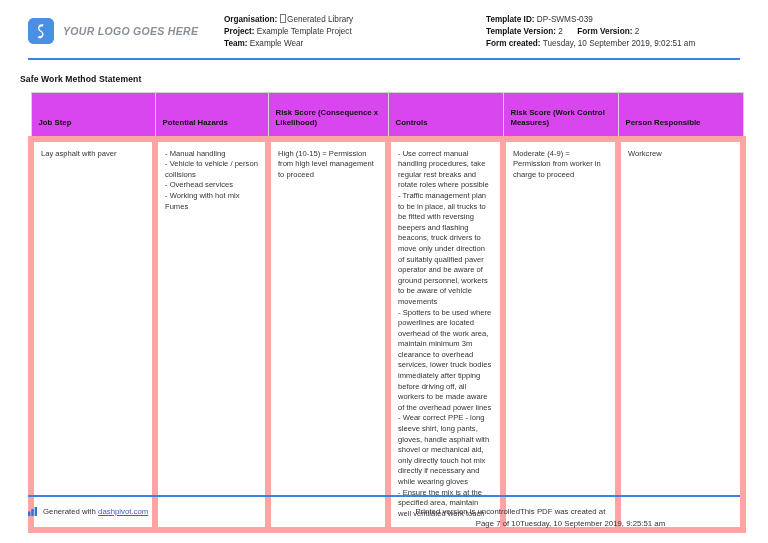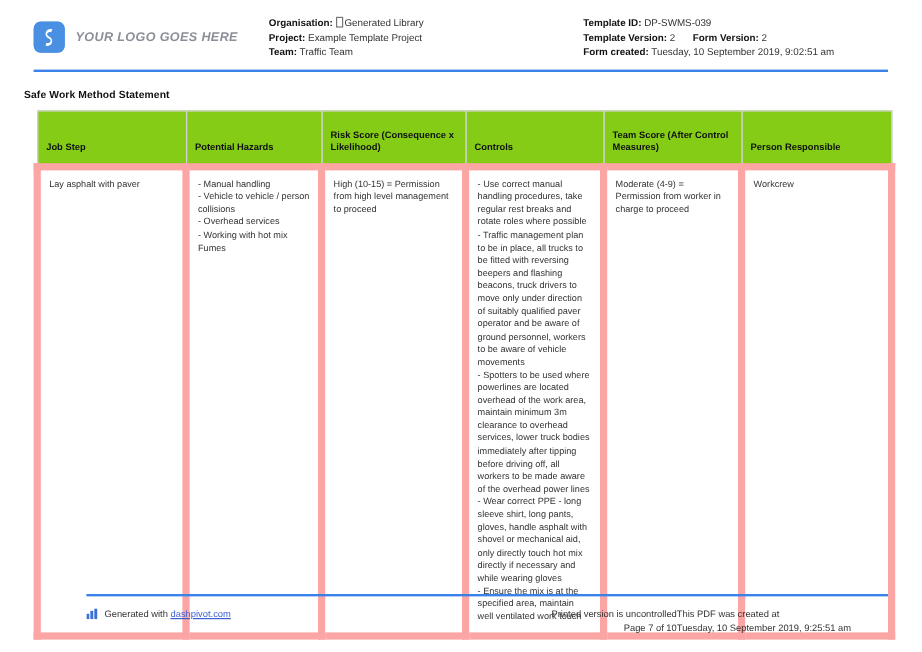--- a/index.html
+++ b/index.html
@@ -93,21 +93,21 @@
 
   
   .swms-table {
     margin: 0 28px;
     width: 712px;
     border-collapse: collapse;
     table-layout: fixed;
     font-size: 7.6px;
   }
   .swms-table th {
-    background: #84cc16;
+    background: #d946ef;
     border: 1px solid #d4d4d4;
     text-align: left;
     vertical-align: bottom;
     font-weight: bold;
     font-size: 7.8px;
     line-height: 10.5px;
     color: #111;
     padding: 6px 7px 7px 7px;
     height: 30px;
   }
@@ -127,21 +127,20 @@
   .col5 { width: 115px; }
   .col6 { width: 125px; }
 
   
   .footer-wrap {
     position: absolute;
     left: 0;
     right: 0;
     bottom: 0;
     padding-bottom: 14px;
-    margin-left: 44px;
   }
   .rule-blue-footer {
     height: 2px;
     background: #3b82e8;
     margin: 0 28px 9px 28px;
   }
   .footer-cols {
     display: flex;
     padding: 0 28px;
     font-size: 7.8px;
@@ -182,21 +181,21 @@
       <div class="meta-line">
         <span class="meta-label">Organisation:</span>
         <span class="tofu"></span><span class="meta-value">Generated Library</span>
       </div>
       <div class="meta-line">
         <span class="meta-label">Project:</span>
         <span class="meta-value">Example Template Project</span>
       </div>
       <div class="meta-line">
         <span class="meta-label">Team:</span>
-        <span class="meta-value">Traffic Team</span>
+        <span class="meta-value">Example Wear</span>
       </div>
     </div>
 
     <div class="meta-col right">
       <div class="meta-line">
         <span class="meta-label">Template ID:</span>
         <span class="meta-value">DP-SWMS-039</span>
       </div>
       <div class="meta-line">
         <span class="meta-label">Template Version:</span>
@@ -225,21 +224,21 @@
       <col class="col4">
         <col class="col5">
         <col class="col6">
     </colgroup>
     <thead>
       <tr>
         <th>Job Step</th>
         <th>Potential Hazards</th>
         <th>Risk Score (Consequence x Likelihood)</th>
         <th>Controls</th>
-        <th>Team Score (After Control Measures)</th>
+        <th>Risk Score (Work Control Measures)</th>
         <th>Person Responsible</th>
       </tr>
     </thead>
     <tbody>
       <tr>
         <td class="cell-lines">
             <div>Lay asphalt with paver</div>
           </td>
         <td class="cell-lines">
             <div>- Manual handling</div>

